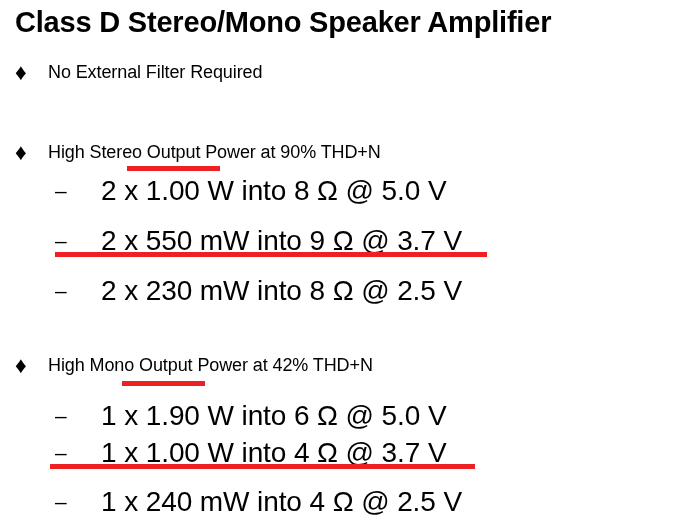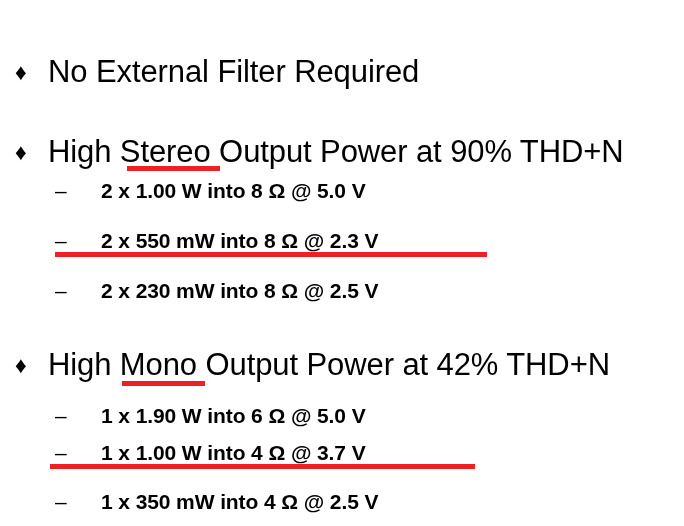--- a/index.html
+++ b/index.html
@@ -48,21 +48,21 @@
     position: absolute;
     left: 15px;
     top: 0;
     font-size: 23px;
     line-height: 34px;
   }
   .bullet-text {
     position: absolute;
     left: 48px;
     top: 0;
-    font-size: 31px;
+    font-size: 18px;
     line-height: 34px;
     letter-spacing: -0.1px;
   }
 
   
   .sub-row {
     position: absolute;
     left: 0;
     height: 30px;
     white-space: nowrap;
@@ -71,59 +71,59 @@
     position: absolute;
     left: 55px;
     top: 0;
     font-size: 21px;
     line-height: 30px;
   }
   .sub-text {
     position: absolute;
     left: 101px;
     top: 0;
-    font-size: 21px;
+    font-size: 28px;
     line-height: 30px;
     letter-spacing: -0.1px;
-    font-weight: bold;
   }
 
   
   .redline {
     position: absolute;
     background: #ED2024;
     height: 5px;
     border-radius: 0;
   }
 </style>
 </head>
 <body>
 
 <div id="slide">
 
+  <div class="slide-title">Class D Stereo/Mono Speaker Amplifier</div>
 
   <div class="bullet-row" style="top:55px;">
     <span class="bullet-mark">♦</span>
     <span class="bullet-text">No External Filter Required</span>
   </div>
 
   <div class="bullet-row" style="top:135px;">
     <span class="bullet-mark">♦</span>
     <span class="bullet-text">High Stereo Output Power at 90% THD+N</span>
   </div>
   <div class="redline" style="left:127px; top:166px; width:93px;"></div>
 
   <div class="sub-row" style="top:176px;">
     <span class="dash-mark">–</span>
     <span class="sub-text">2 x 1.00 W into 8 Ω @ 5.0 V</span>
   </div>
 
   <div class="sub-row" style="top:226px;">
     <span class="dash-mark">–</span>
-    <span class="sub-text">2 x 550 mW into 8 Ω @ 2.3 V</span>
+    <span class="sub-text">2 x 550 mW into 9 Ω @ 3.7 V</span>
   </div>
   <div class="redline" style="left:55px; top:252px; width:432px;"></div>
 
   <div class="sub-row" style="top:276px;">
     <span class="dash-mark">–</span>
     <span class="sub-text">2 x 230 mW into 8 Ω @ 2.5 V</span>
   </div>
 
   <div class="bullet-row" style="top:348px;">
     <span class="bullet-mark">♦</span>
@@ -137,16 +137,16 @@
   </div>
 
   <div class="sub-row" style="top:438px;">
     <span class="dash-mark">–</span>
     <span class="sub-text">1 x 1.00 W into 4 Ω @ 3.7 V</span>
   </div>
   <div class="redline" style="left:50px; top:464px; width:425px;"></div>
 
   <div class="sub-row" style="top:487px;">
     <span class="dash-mark">–</span>
-    <span class="sub-text">1 x 350 mW into 4 Ω @ 2.5 V</span>
+    <span class="sub-text">1 x 240 mW into 4 Ω @ 2.5 V</span>
   </div>
 
 </div>
 
 </body></html>

